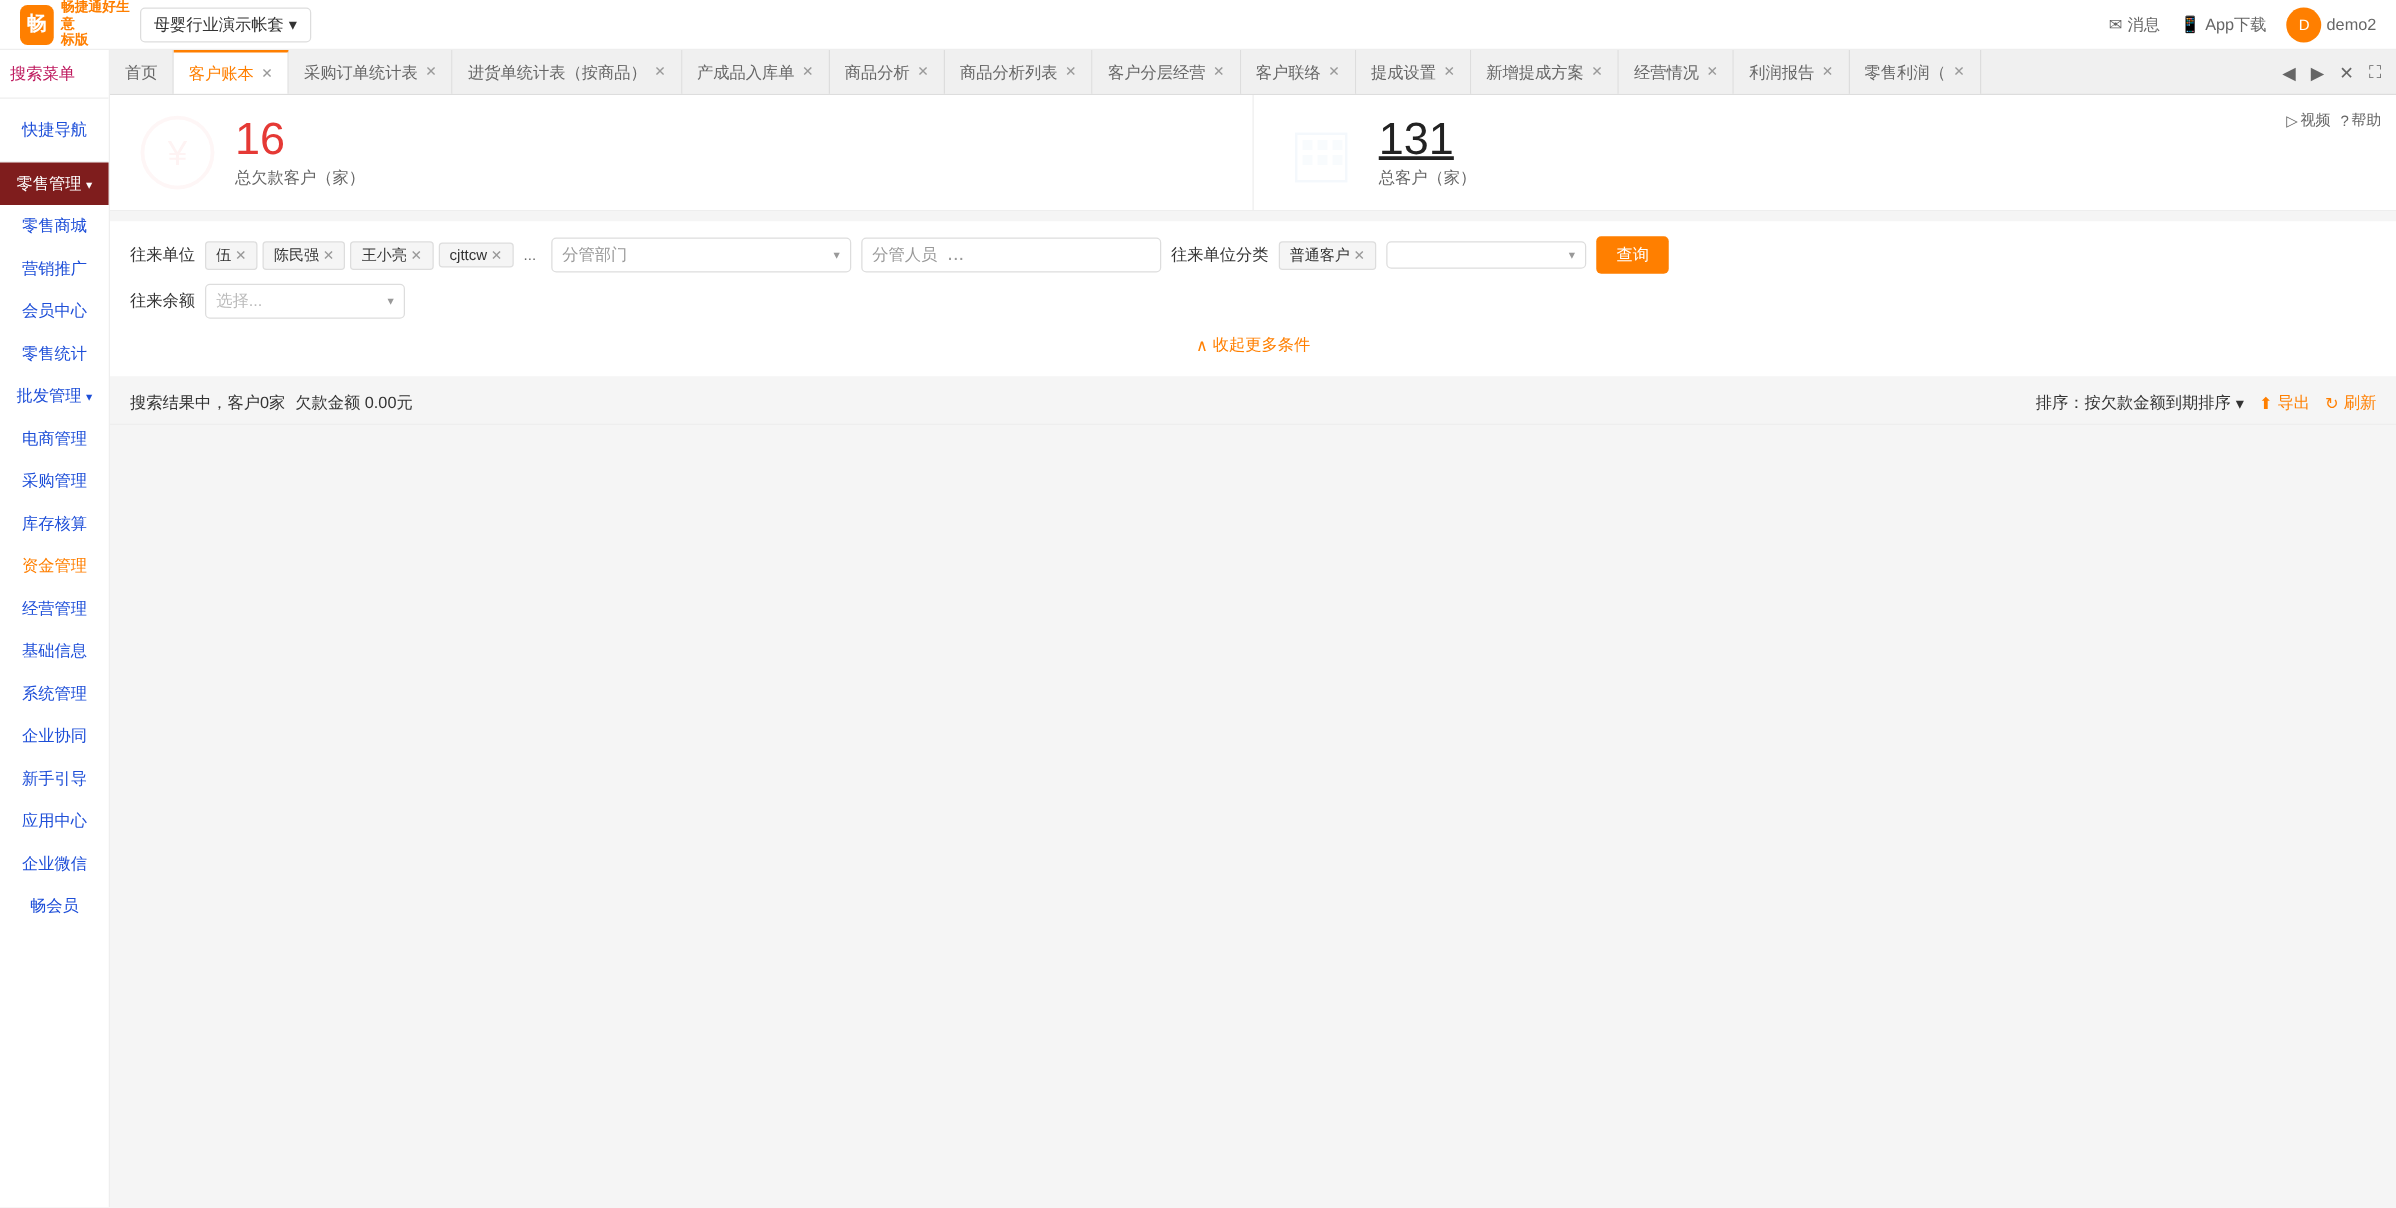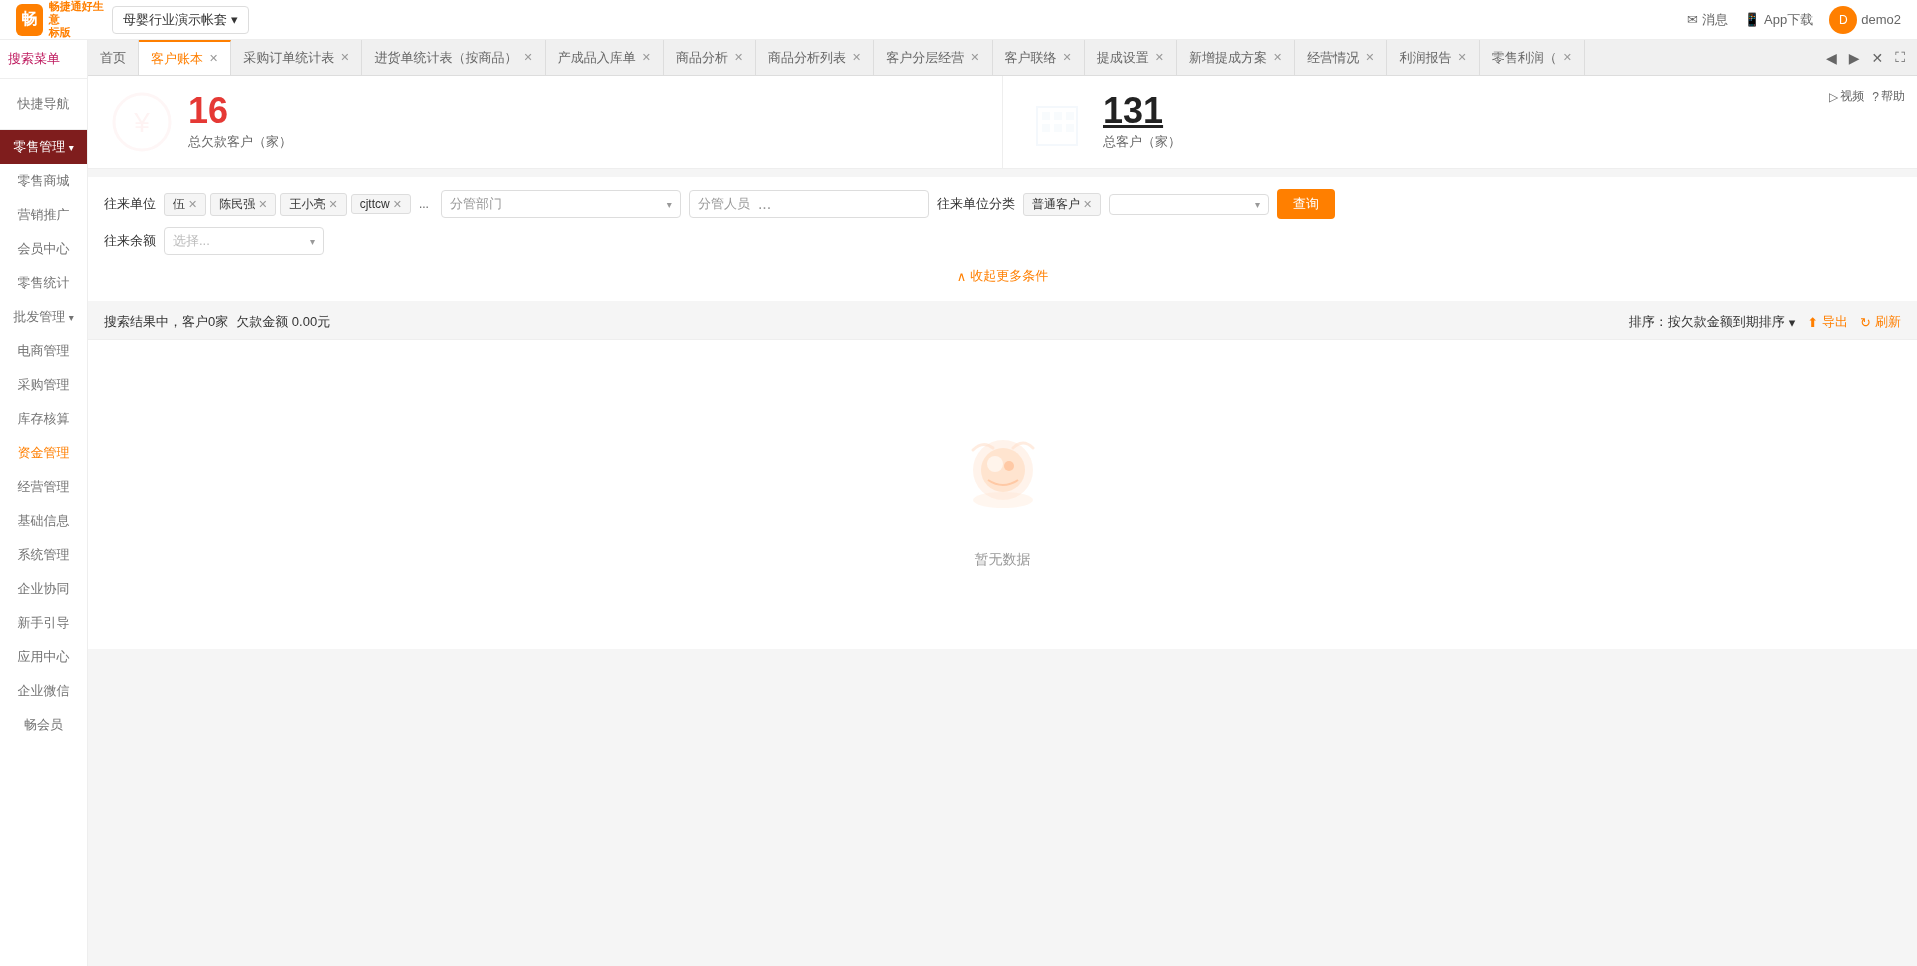--- a/index.html
+++ b/index.html
@@ -25,21 +25,21 @@
     .header-btn { display: flex; align-items: center; gap: 4px; cursor: pointer; color: #666; font-size: 13px; }
     .avatar { width: 28px; height: 28px; border-radius: 50%; background: #ff7f00; display: flex; align-items: center; justify-content: center; color: #fff; font-size: 12px; }
 
     
     .main-layout { display: flex; flex: 1; overflow: hidden; }
 
     
     .sidebar { width: 88px; background: #fff; border-right: 1px solid #eee; display: flex; flex-direction: column; flex-shrink: 0; overflow-y: auto; }
     .sidebar-search { padding: 10px 8px; text-align: left; font-size: 13px; color: #be185d; border-bottom: 1px solid #eee; cursor: pointer; }
     .sidebar-nav { padding: 8px 0; border-bottom: 1px solid #eee; }
-    .sidebar-item { padding: 8px 4px; text-align: center; font-size: 13px; color: #737373; cursor: pointer; position: relative; }
+    .sidebar-item { padding: 8px 4px; text-align: center; font-size: 13px; color: #1d4ed8; cursor: pointer; position: relative; }
     .sidebar-item.active { background: #7f1d1d; color: #fff; }
     .sidebar-item.active-sub { color: #ff7f00; }
     .sidebar-item .arrow { font-size: 10px; }
 
     
     .content-area { flex: 1; display: flex; flex-direction: column; overflow: hidden; }
 
     
     .tab-bar { background: #f0f0f0; display: flex; align-items: center; height: 36px; flex-shrink: 0; border-bottom: 1px solid #ddd; overflow: hidden; }
     .tab-item { display: flex; align-items: center; padding: 0 12px; height: 36px; font-size: 13px; cursor: pointer; border-right: 1px solid #ddd; white-space: nowrap; color: #666; background: #f0f0f0; gap: 4px; }
@@ -53,21 +53,21 @@
 
     
     .stats-row { display: flex; background: #fff; margin-bottom: 8px; border-bottom: 1px solid #eee; }
     .stat-card { flex: 1; padding: 16px 24px; display: flex; align-items: center; gap: 16px; border-right: 1px solid #eee; position: relative; }
     .stat-card:last-child { border-right: none; }
     .stat-icon { width: 60px; height: 60px; opacity: 0.15; font-size: 48px; display: flex; align-items: center; justify-content: center; }
     .stat-icon.red { color: #e53935; }
     .stat-icon.pink { color: #e91e63; }
     .stat-icon.blue { color: #1565c0; }
     .stat-content { display: flex; flex-direction: column; }
-    .stat-number { font-size: 36px; font-weight: bold; line-height: 1; }
+    .stat-number { font-size: 36px; font-weight: normal; line-height: 1; }
     .stat-number.red { color: #e53935; }
     .stat-number.neg-red { color: #e53935; }
     .stat-number.black { color: #222; text-decoration: underline; }
     .stat-label { font-size: 13px; color: #666; margin-top: 4px; }
     .stat-helpers { position: absolute; right: 12px; top: 12px; display: flex; gap: 8px; }
     .stat-helper-btn { font-size: 12px; color: #666; cursor: pointer; display: flex; align-items: center; gap: 2px; }
 
     
     .filter-area { background: #fff; padding: 12px 16px; margin-bottom: 4px; }
     .filter-row { display: flex; align-items: center; gap: 8px; margin-bottom: 8px; flex-wrap: wrap; }
@@ -348,32 +348,17 @@
             <span>导出</span>
           </div>
           <div class="action-btn">
             <span>↻</span>
             <span>刷新</span>
           </div>
         </div>
       </div>
 
       <div class="data-table">
-        <div class="empty-state">
-          <div class="empty-icon">
-            <svg width="100" height="100" viewBox="0 0 100 100">
-              <ellipse cx="50" cy="80" rx="30" ry="8" fill="#ffccaa" opacity="0.3"></ellipse>
-              <circle cx="50" cy="50" r="30" fill="#ffccaa" opacity="0.4"></circle>
-              <circle cx="50" cy="50" r="22" fill="#ff9944" opacity="0.3"></circle>
-              <circle cx="42" cy="44" r="8" fill="#fff" opacity="0.6"></circle>
-              <circle cx="56" cy="46" r="5" fill="#ff7722" opacity="0.5"></circle>
-              <path d="M35 60 Q50 70 65 60" stroke="#ff7722" stroke-width="2" fill="none" opacity="0.5"></path>
-              <path d="M20 30 Q30 20 40 28" stroke="#ffccaa" stroke-width="3" fill="none" stroke-linecap="round" opacity="0.6"></path>
-              <path d="M60 28 Q70 18 80 28" stroke="#ffccaa" stroke-width="3" fill="none" stroke-linecap="round" opacity="0.6"></path>
-            </svg>
-          </div>
-          <div class="empty-text">暂无数据</div>
-        </div>
       </div>
 
     </div>
   </div>
 </div>
 
 </body></html>

